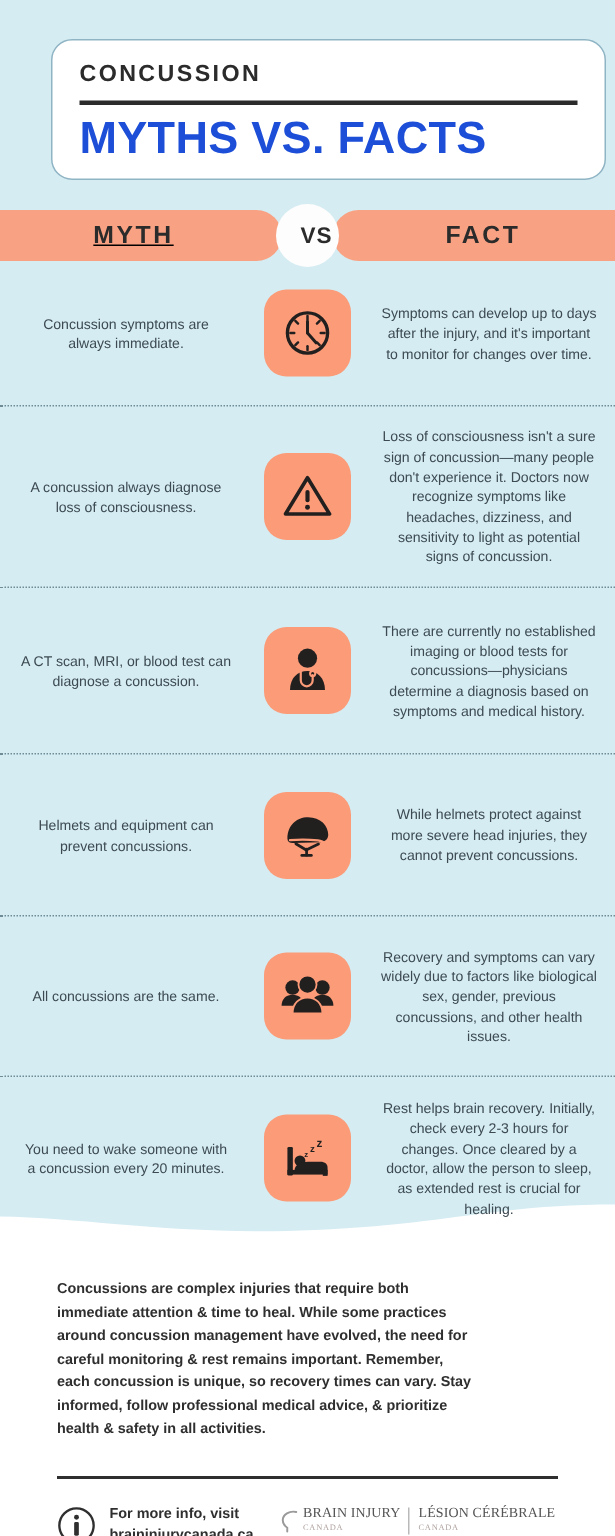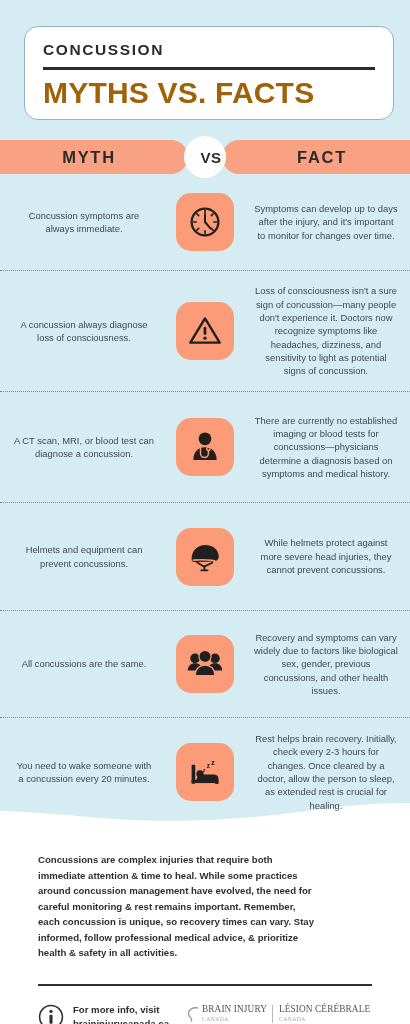--- a/index.html
+++ b/index.html
@@ -32,21 +32,21 @@
     left: 0;
     top: 790px;
     width: 410px;
     height: 44px;
     display: block;
   }
 
   
   .title-card {
     position: absolute;
-    left: 24px;
+    left: 34px;
     top: 26px;
     width: 370px;
     height: 94px;
     background: #ffffff;
     border: 1.4px solid #8fb4c4;
     border-radius: 14px;
     padding: 12px 18px 10px 18px;
   }
   .kicker {
     font-size: 15.5px;
@@ -58,21 +58,21 @@
   }
   .rule {
     height: 2.6px;
     background: #2b2b2b;
     margin: 9px 0 6px 0;
   }
   .big-title {
     font-size: 30px;
     font-weight: 700;
     letter-spacing: 0.2px;
-    color: #a16207;
+    color: #1d4ed8;
     line-height: 1.12;
   }
 
   
   .band {
     position: absolute;
     left: 0;
     top: 140px;
     width: 410px;
     height: 34px;
@@ -84,20 +84,21 @@
     background: #f9a283;
     display: flex;
     align-items: center;
   }
   .band-pill.myth {
     left: 0;
     width: 188px;
     border-radius: 0 17px 17px 0;
     justify-content: center;
     padding-right: 10px;
+    text-decoration: underline;
   }
   .band-pill.fact {
     right: 0;
     width: 188px;
     border-radius: 17px 0 0 17px;
     justify-content: center;
     padding-left: 12px;
   }
   .band-label {
     font-size: 16.5px;

